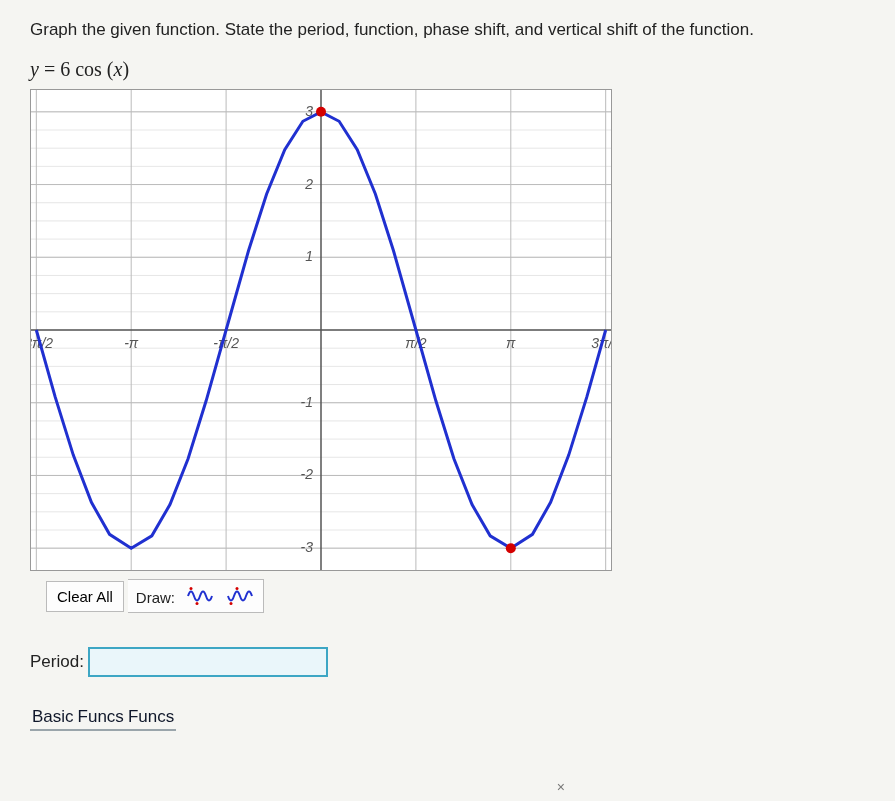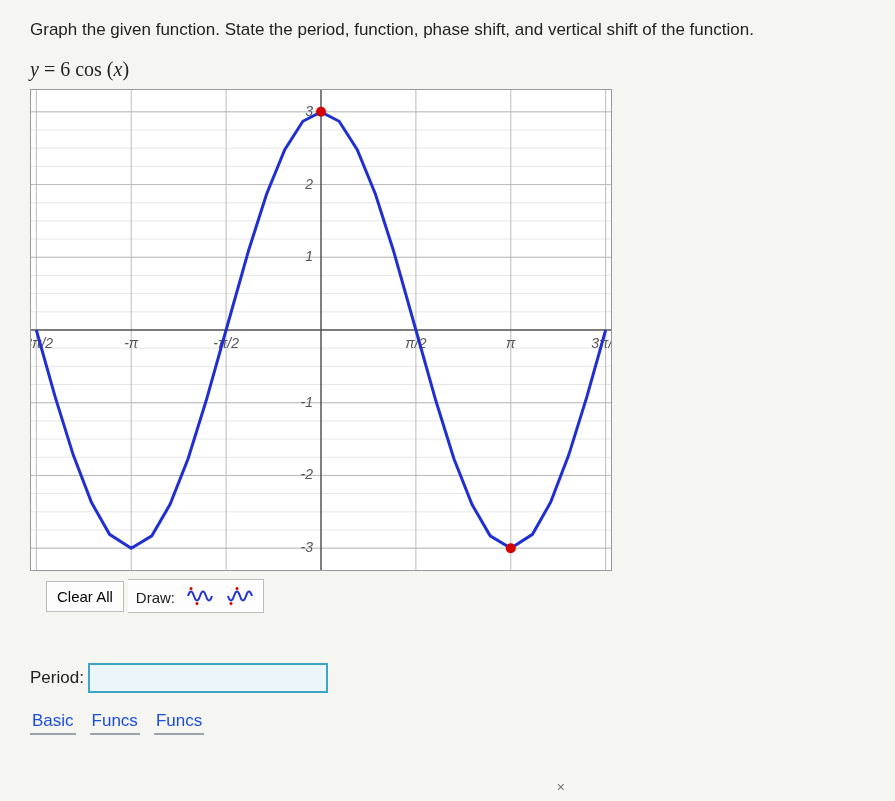--- a/index.html
+++ b/index.html
@@ -55,42 +55,41 @@
     display: flex;
     align-items: flex-end;
     gap: 12px;
   }
   .wave-icon svg {
     width: 28px;
     height: 20px;
     display: block;
   }
   .period-row {
-    margin-top: 50px;
+    margin-top: 34px;
     display: flex;
     align-items: center;
   }
   .period-row span {
     font-size: 17px;
   }
   .period-input {
     margin-left: 4px;
     width: 240px;
     height: 30px;
     border: 2px solid #3da6c4;
     background: #eaf6fa;
     padding: 2px 6px;
     font-size: 15px;
     box-sizing: border-box;
   }
   .tabs {
-    margin-top: 16px;
-    display: flex;
-    gap: 14px;
-    color: #1d4ed8;
+    margin-top: 28px;
+    display: flex;
+    color: #0f172a;
     font-size: 17px;
   }
   .tabs .tab {
     border-bottom: 2px solid #9aa5ab;
     padding: 2px 2px;
     cursor: pointer;
   }
   .close-x {
     position: absolute;
     bottom: 6px;

